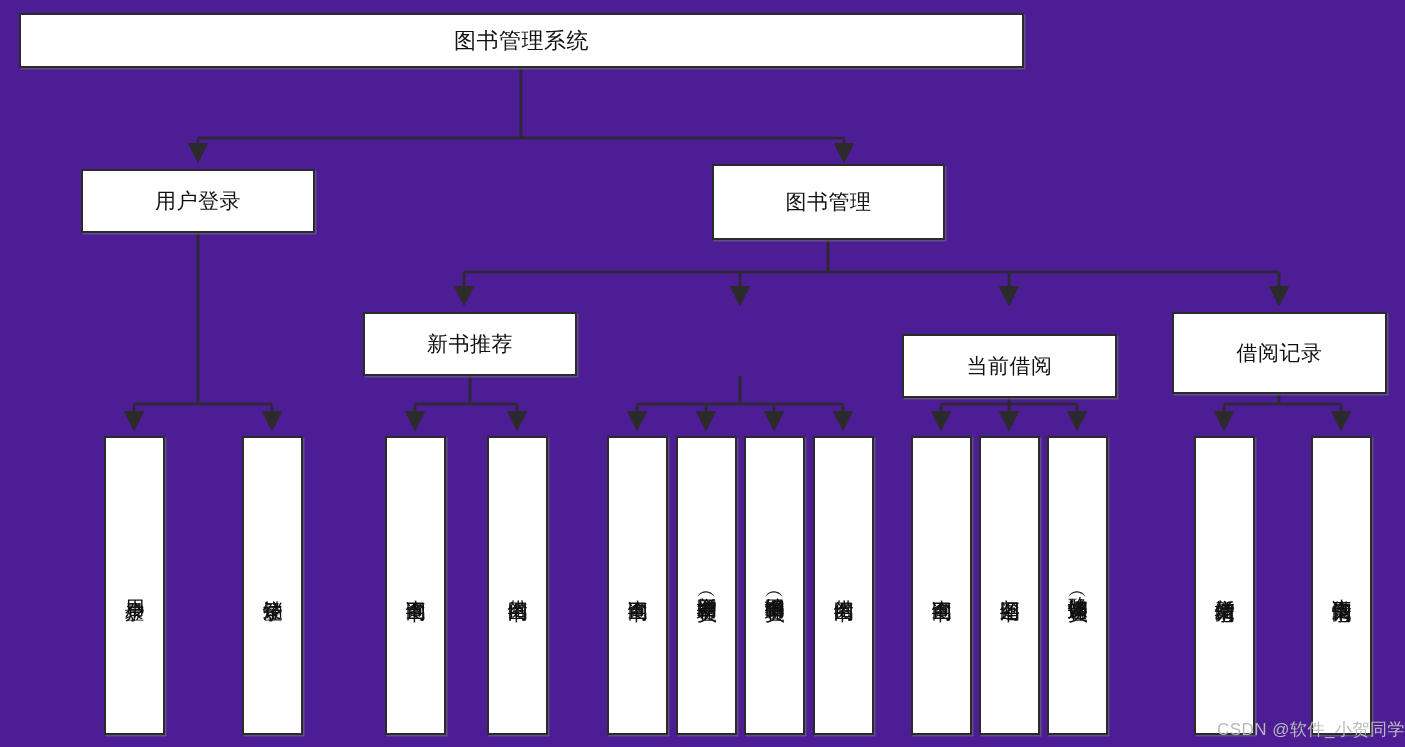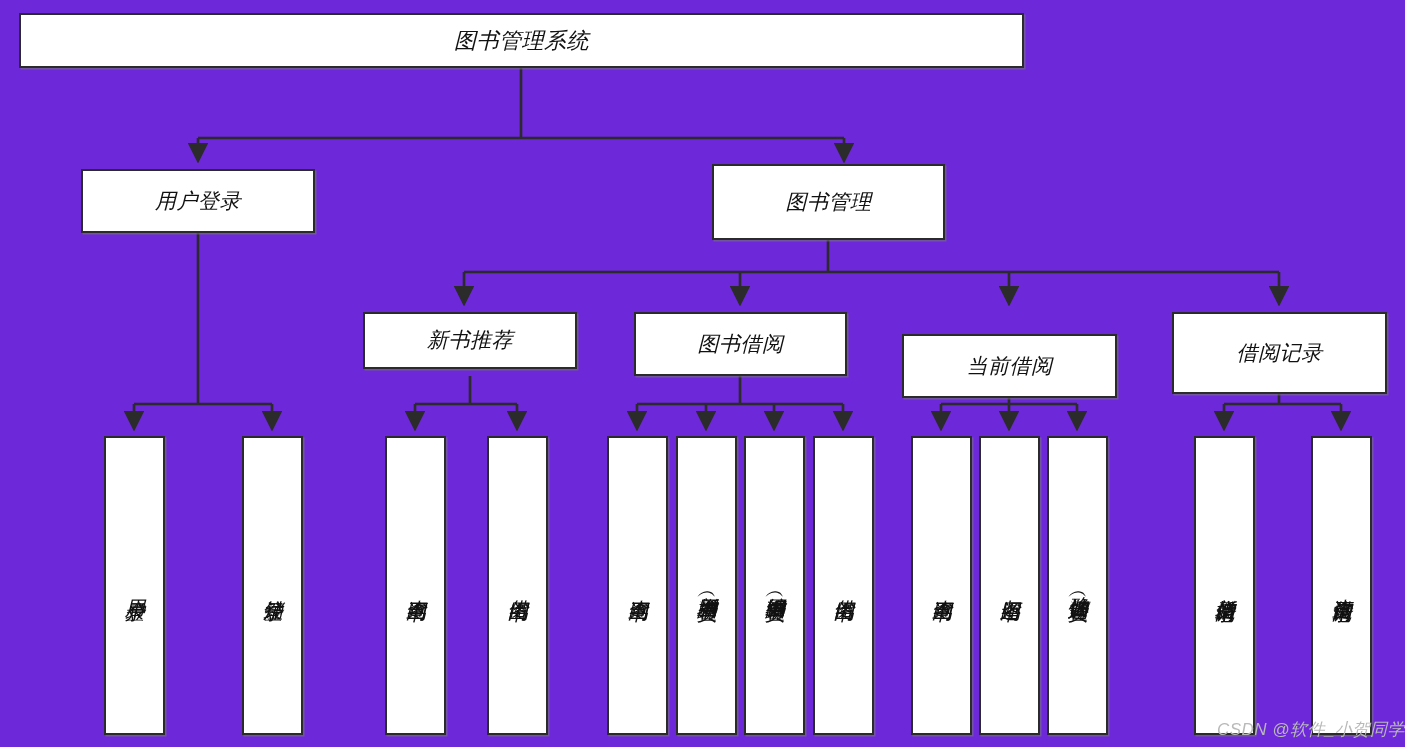--- a/index.html
+++ b/index.html
@@ -9,23 +9,22 @@
     background: #ffffff;
   }
   body {
     font-family: "Liberation Sans", "DejaVu Sans", sans-serif;
     color: #1a1a1a;
   }
   #canvas {
     position: relative;
     width: 1405px;
     height: 747px;
-    background: #6d28d9;
+    background: #4c1d95;
     overflow: hidden;
-    font-style: italic;
   }
   #connectors {
     position: absolute;
     left: 0;
     top: 0;
     width: 1405px;
     height: 747px;
     pointer-events: none;
   }
   .node {
@@ -130,25 +129,22 @@
     <span class="label">图书管理系统</span>
   </div>
 
   <div class="node level2" style="left:81px; top:169px; width:234px; height:64px;">
     <span class="label">用户登录</span>
   </div>
   <div class="node level2" style="left:712px; top:164px; width:233px; height:76px;">
     <span class="label">图书管理</span>
   </div>
 
-  <div class="node level3" style="left:363px; top:312px; width:214px; height:57px;">
+  <div class="node level3" style="left:363px; top:312px; width:214px; height:64px;">
     <span class="label">新书推荐</span>
-  </div>
-  <div class="node level3" style="left:634px; top:312px; width:213px; height:64px;">
-    <span class="label">图书借阅</span>
   </div>
   <div class="node level3" style="left:902px; top:312px; width:215px; height:64px;margin-top:22px;">
     <span class="label">当前借阅</span>
   </div>
   <div class="node level3" style="left:1172px; top:312px; width:215px; height:82px;">
     <span class="label">借阅记录</span>
   </div>
 
   <div class="node vertical" style="left:104px; top:436px; width:61px; height:299px;">
     <span class="label">用户登录</span>

